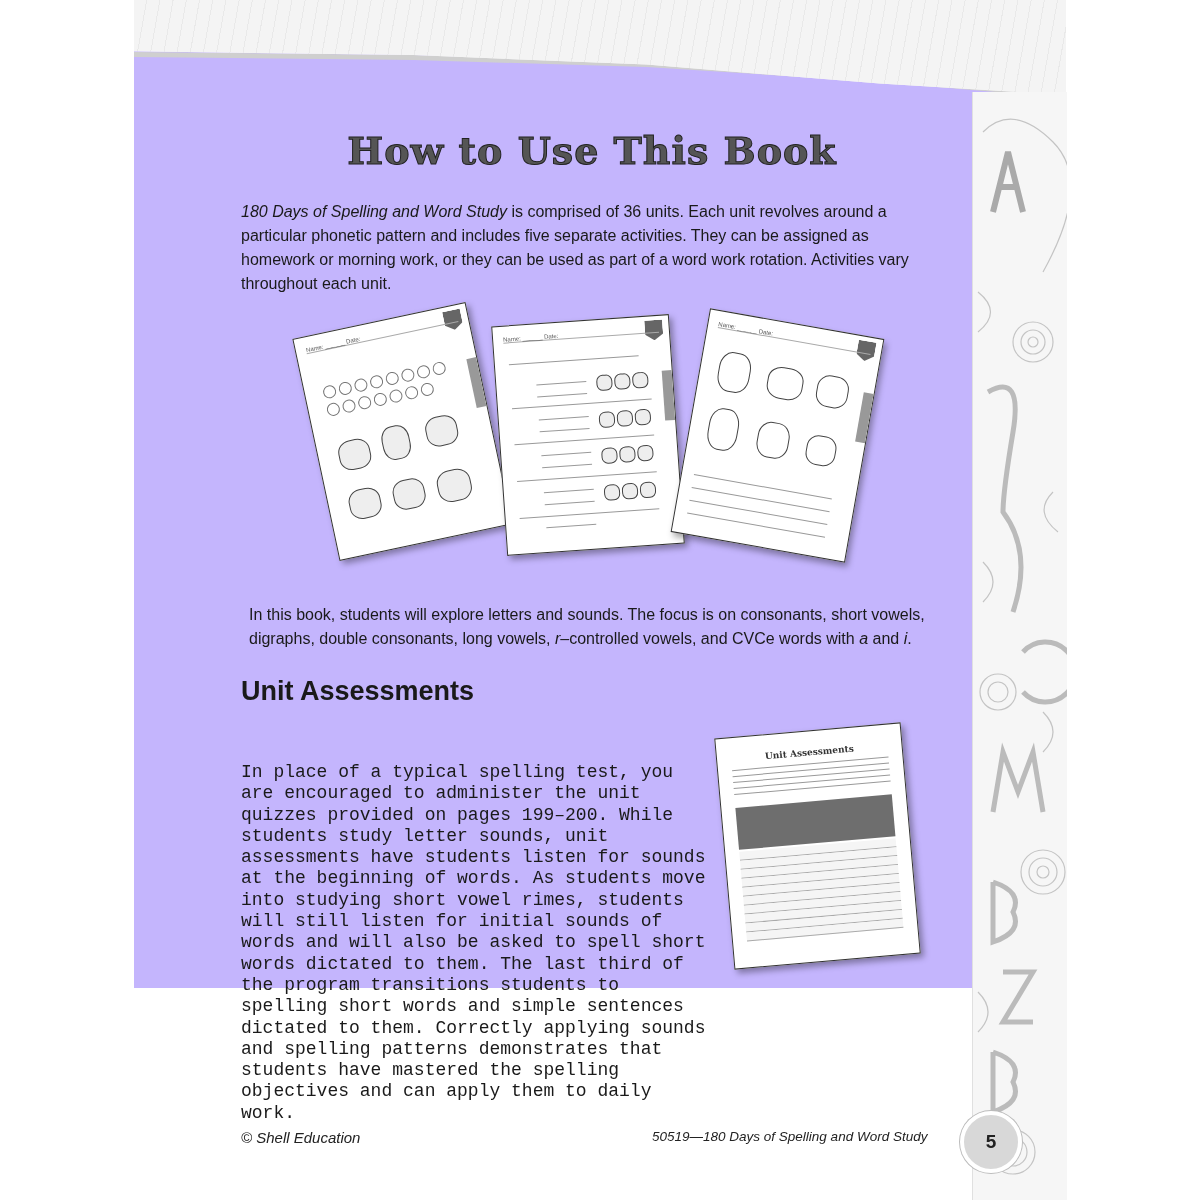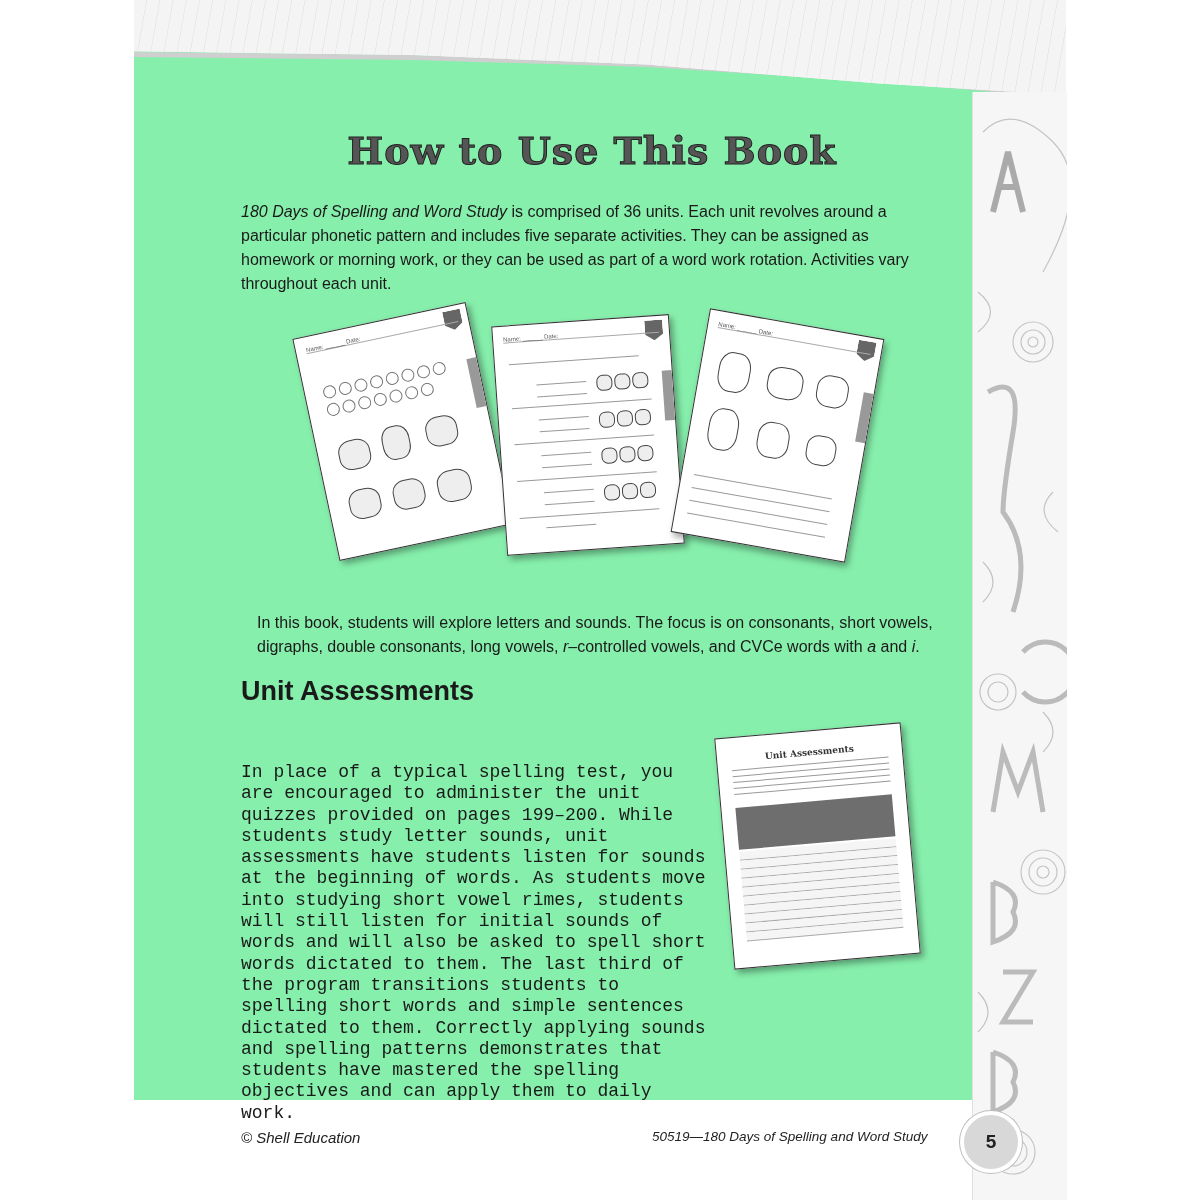--- a/index.html
+++ b/index.html
@@ -1,17 +1,17 @@
 <!DOCTYPE html>
 <html><head>
 <meta charset="utf-8">
 <style>
   html, body { margin:0; padding:0; }
   body { width:1200px; height:1200px; background:#ffffff; position:relative; overflow:hidden; font-family:"Liberation Sans", sans-serif; color:#1a1a1a; }
-  .page { position:absolute; left:134px; top:0; width:932px; height:1100px; background:#86efac; }
+  .page { position:absolute; left:134px; top:0; width:932px; height:988px; background:#c4b5fd; }
   .curl { position:absolute; left:0; top:0; width:932px; height:95px;
     background: repeating-linear-gradient(100deg, #f4f4f4 0 12px, #e9e9e9 12px 13px), linear-gradient(#f7f7f7,#efefef);
     clip-path: polygon(0 0, 100% 0, 100% 100%, 80% 88%, 55% 68%, 30% 58%, 0 54%);
     box-shadow: 0 2px 6px rgba(0,0,0,.2);
   }
   .curl-shadow { position:absolute; left:0; top:48px; width:932px; height:50px;
     clip-path: polygon(0 8%, 30% 14%, 55% 28%, 80% 58%, 100% 90%, 100% 100%, 80% 68%, 55% 38%, 30% 24%, 0 18%);
     background:#cfcfcf; }
   .strip { position:absolute; left:838px; top:92px; width:94px; height:1108px; background:#f6f6f6; border-left:1px solid #e0e0e0; overflow:hidden; }
   .strip svg { position:absolute; left:0; top:0; }
@@ -142,21 +142,21 @@
     <div class="blob" style="left:118px;top:44px;width:30px;height:30px;background:#fff"></div>
     <div class="blob" style="left:18px;top:95px;width:28px;height:40px;background:#fff"></div>
     <div class="blob" style="left:68px;top:100px;width:30px;height:34px;background:#fff"></div>
     <div class="blob" style="left:118px;top:105px;width:28px;height:28px;background:#fff"></div>
     <div class="line" style="left:12px;top:165px;width:140px"></div>
     <div class="line" style="left:12px;top:178px;width:140px"></div>
     <div class="line" style="left:12px;top:191px;width:140px"></div>
     <div class="line" style="left:12px;top:204px;width:140px"></div>
   </div>
 
-  <p class="para p2" style="margin:16px;">
+  <p class="para p2" style="margin:8px;">
     <span>In this book, students will explore letters and sounds.  The focus is on consonants, short vowels, digraphs, double consonants, long vowels, </span><i>r</i><span>–controlled vowels, and CVCe words with </span><i>a</i><span> and </span><i>i</i><span>.</span>
   </p>
 
   <div class="h2">Unit Assessments</div>
 
   <p class="para p3" style="margin:0;">In place of a typical spelling test, you are encouraged to administer the unit quizzes provided on pages 199–200.  While students study letter sounds, unit assessments have students listen for sounds at the beginning of words.  As students move into studying short vowel rimes, students will still listen for initial sounds of words and will also be asked to spell short words dictated to them.  The last third of the program transitions students to spelling short words and simple sentences dictated to them.  Correctly applying sounds and spelling patterns demonstrates that students have mastered the spelling objectives and can apply them to daily work.</p>
 
   <div class="thumb" style="left:590px; top:730px; width:185px; height:230px; transform:rotate(-5deg);">
     <div class="ut">Unit Assessments</div>
     <div class="line" style="left:14px;top:32px;width:157px"></div>

